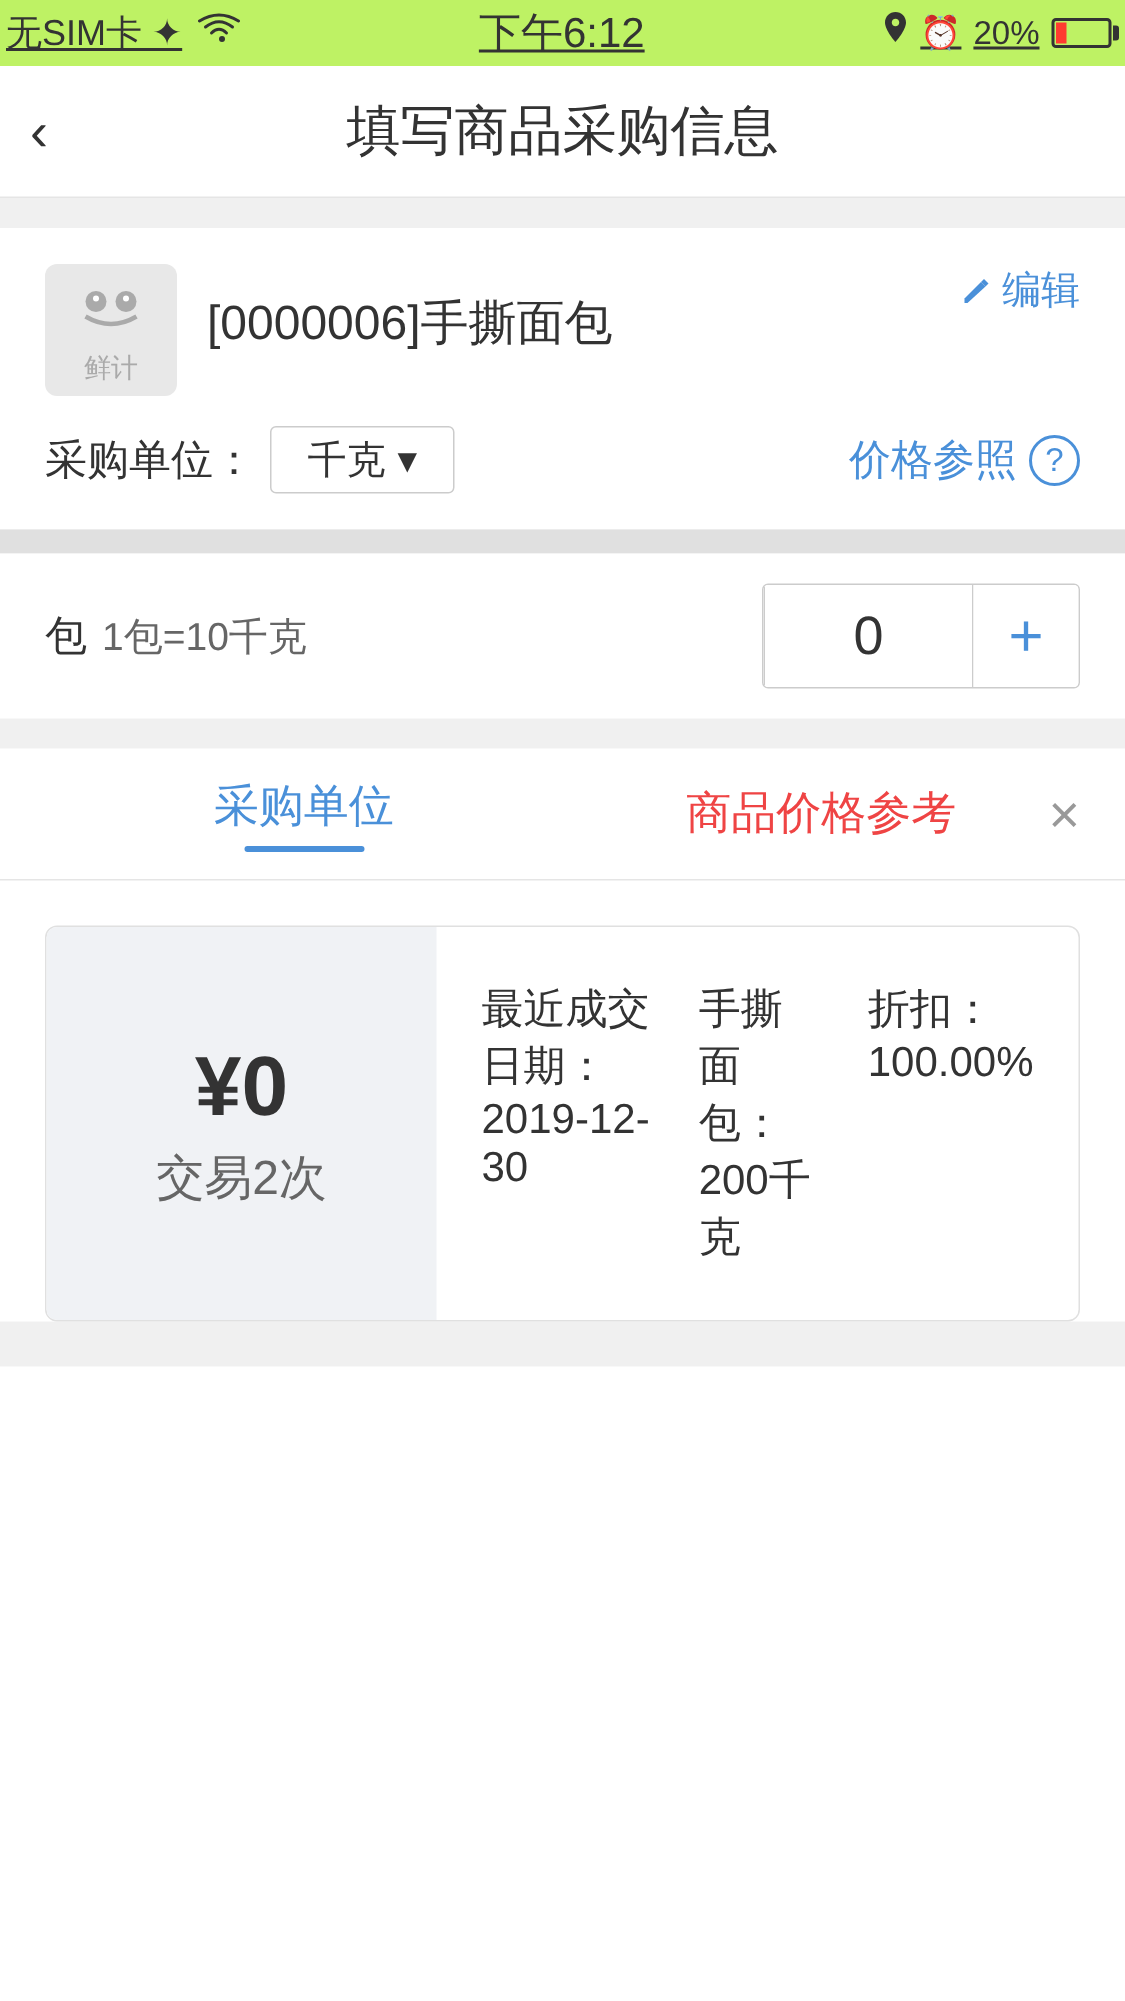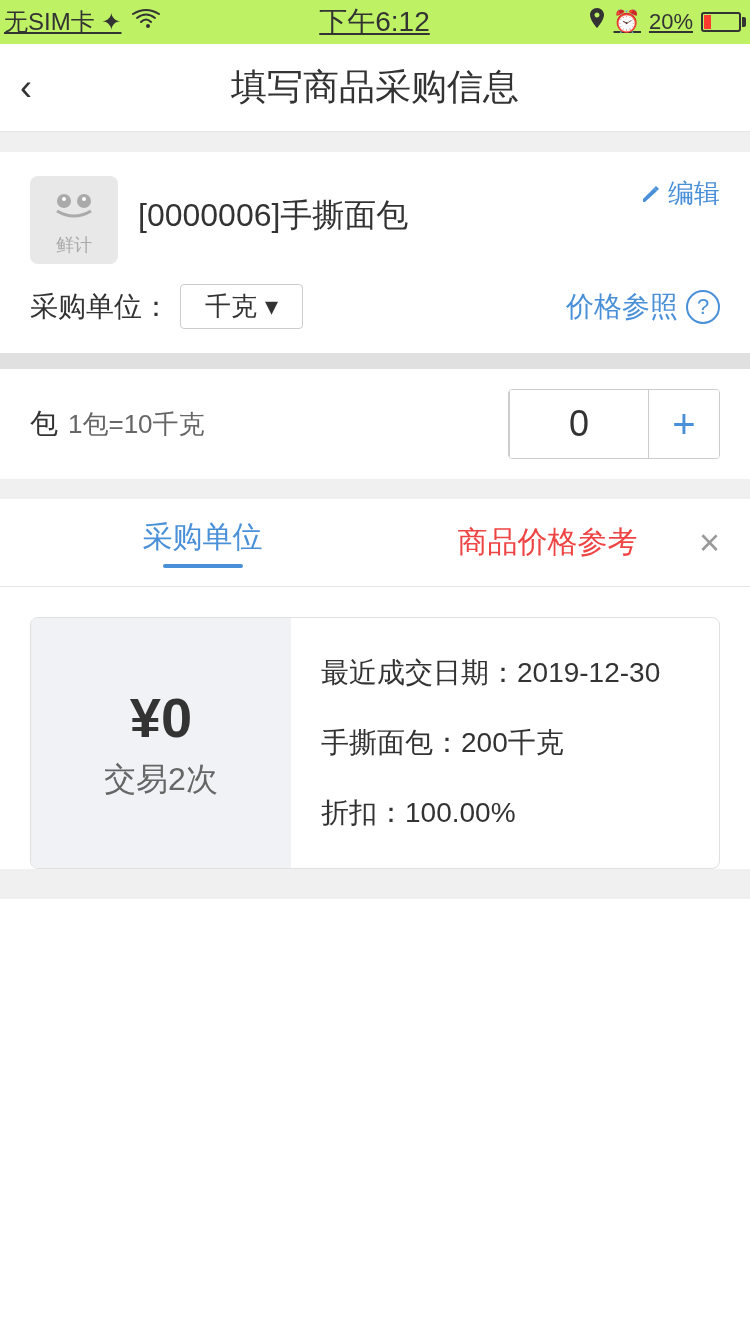--- a/index.html
+++ b/index.html
@@ -301,21 +301,21 @@
     }
     .history-count {
       font-size: 32px;
       color: #666;
       margin-top: 8px;
     }
     .history-right {
       flex: 1;
       padding: 36px 30px;
       display: flex;
-      flex-direction: column;
+      flex-direction: row;
       gap: 32px;
     }
     .history-line {
       font-size: 28px;
       color: #333;
     }
 
     
     .bottom-space {
       height: 600px;

